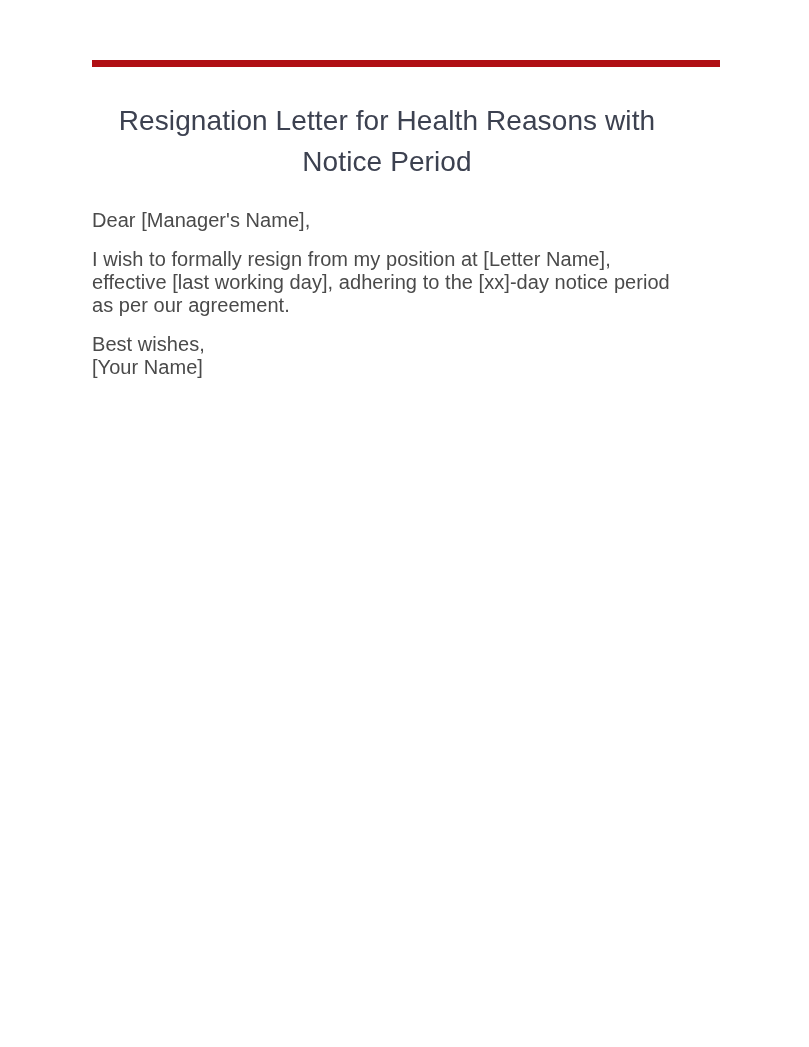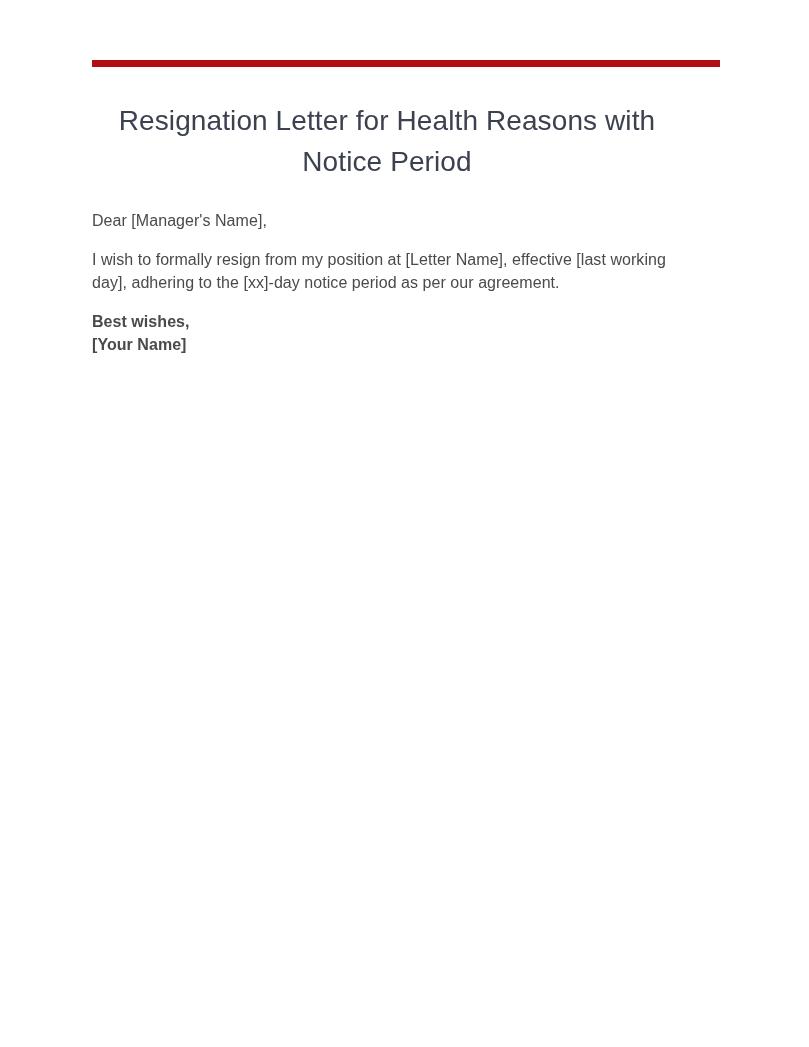--- a/index.html
+++ b/index.html
@@ -51,34 +51,33 @@
     text-align: center;
     letter-spacing: 0.1px;
   }
 
   .letter-body {
     margin-top: 23px;
   }
 
   .letter-body p {
     margin: 0 0 16px 0;
-    font-size: 16px;
+    font-size: 20px;
     line-height: 23px;
     color: #4a4a4a;
     text-align: left;
     letter-spacing: 0.05px;
   }
 
   .letter-body p:last-child {
     margin-bottom: 0;
   }
 
   .signoff {
     white-space: pre-line;
-    font-weight: bold;
   }
 </style>
 </head>
 <body>
 
 <div class="page">
 
   <div class="accent-rule"></div>
 
   <div class="content">

